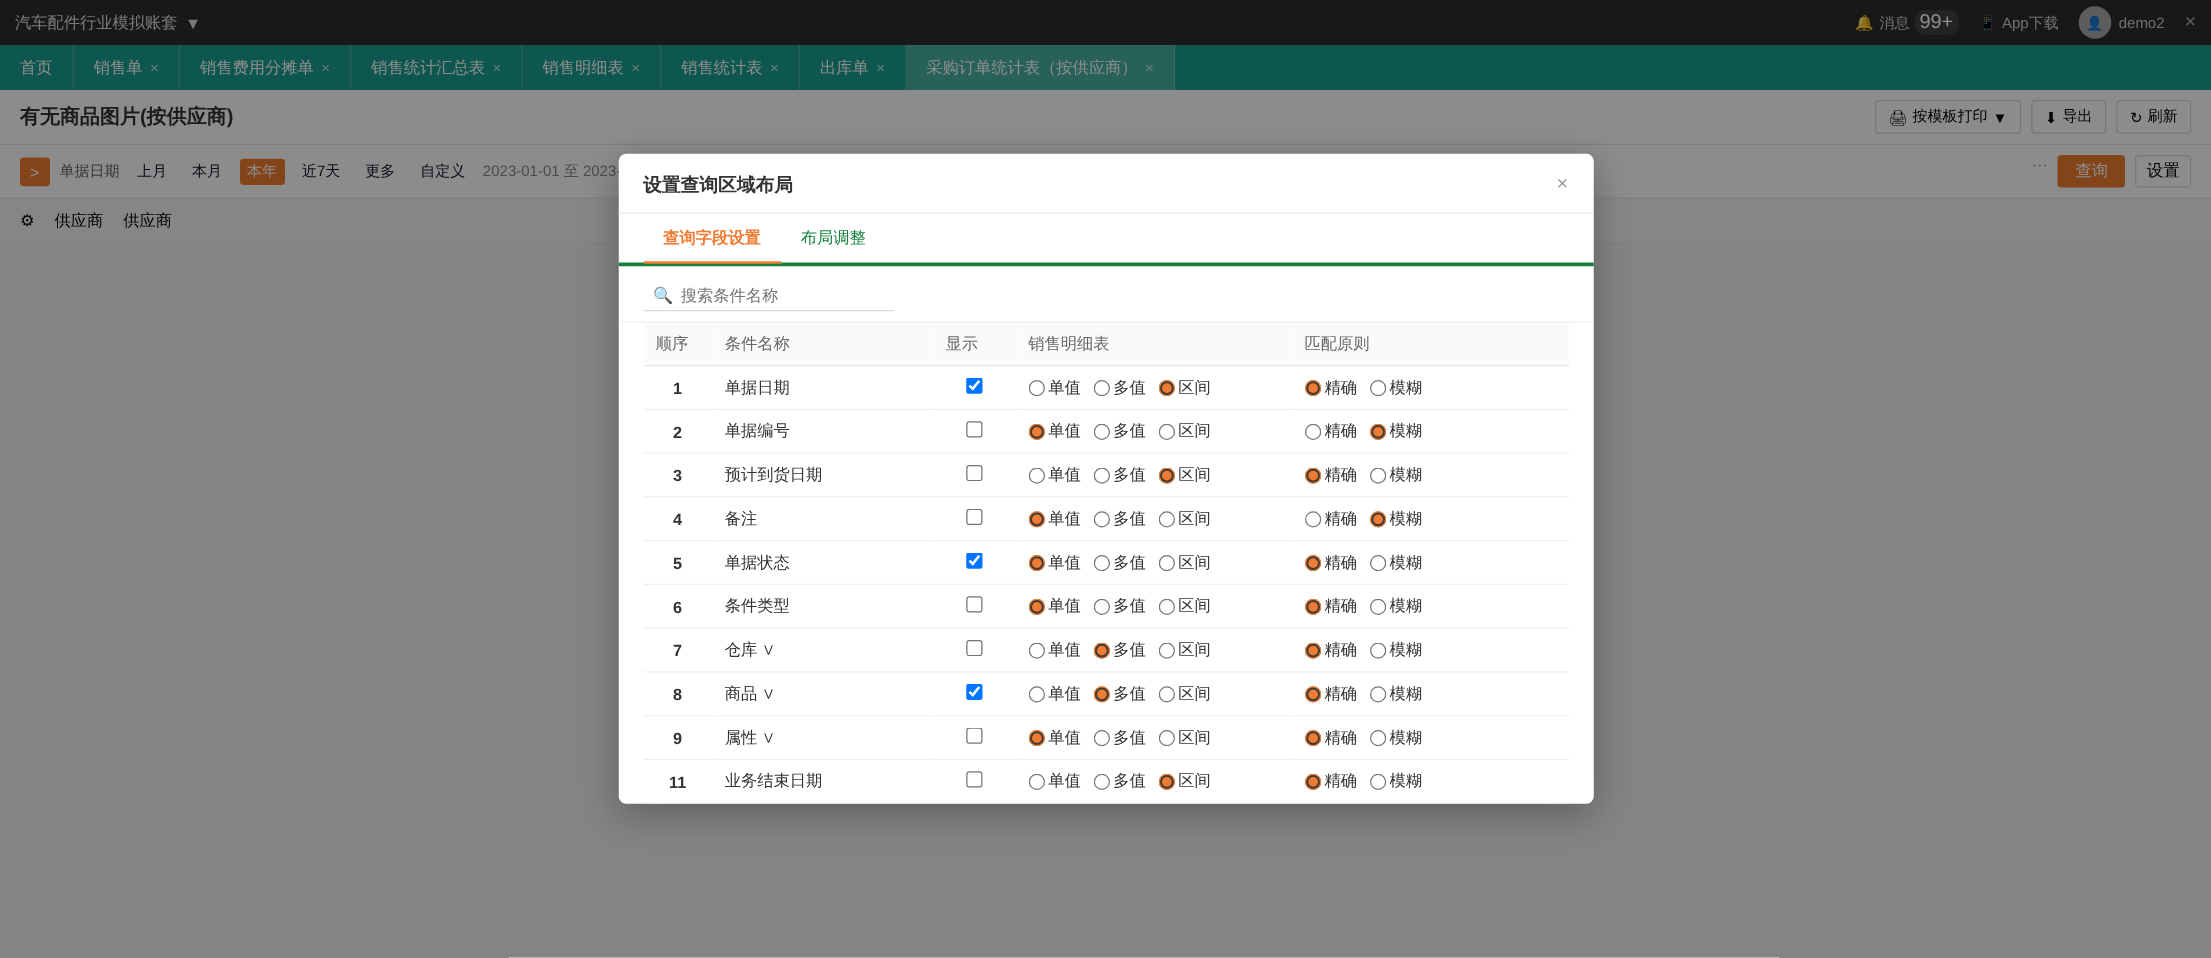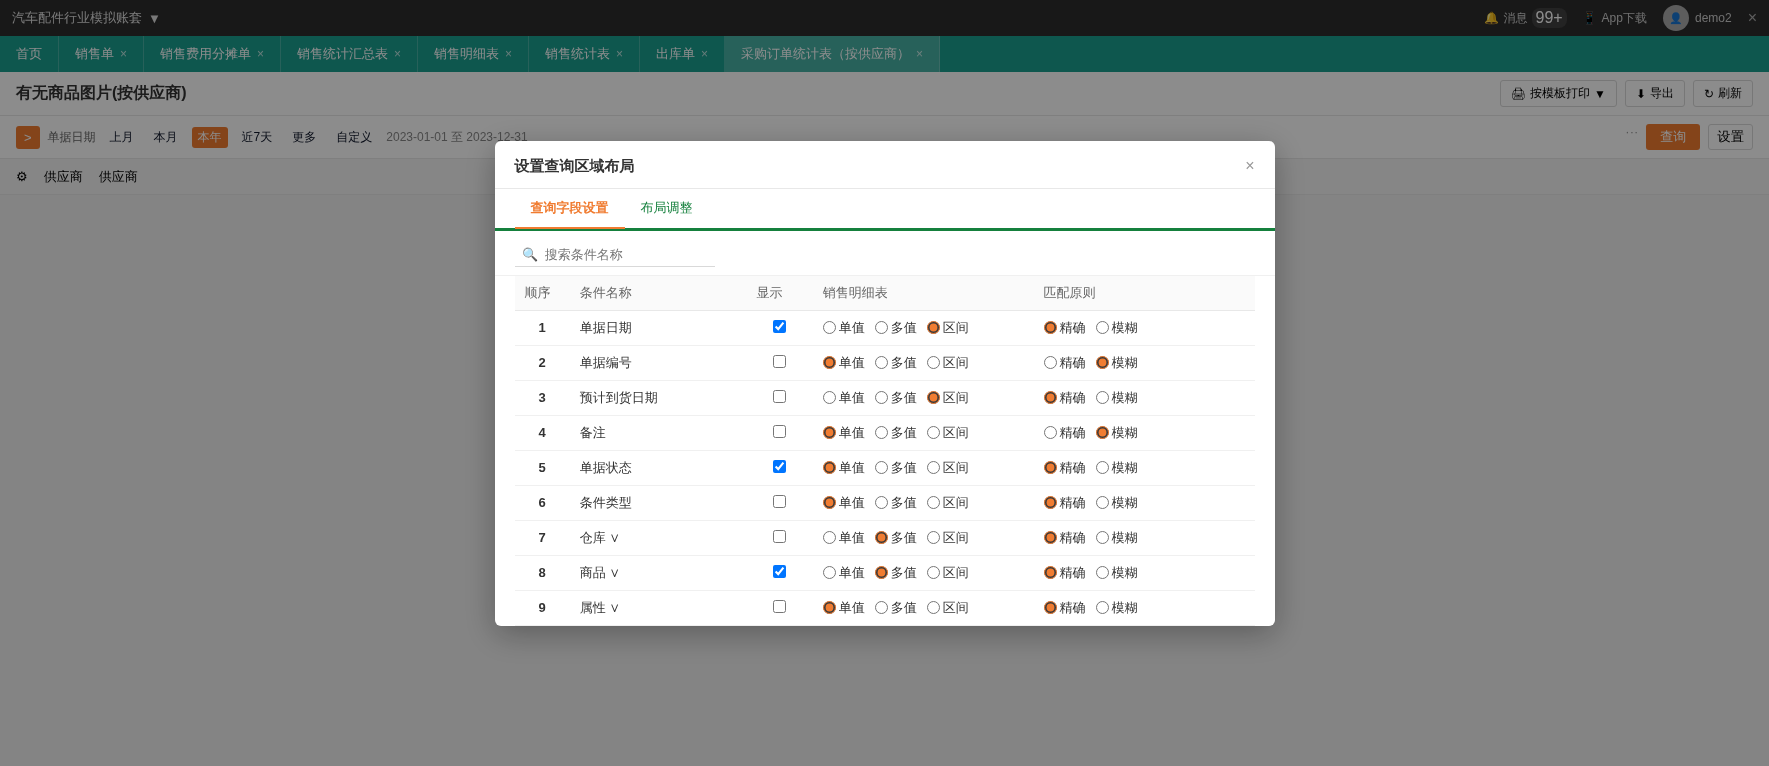--- a/index.html
+++ b/index.html
@@ -543,18 +543,36 @@
                   <label class="radio-item"><input type="radio" name="type_8" style="">区间</label>
                 </div>
               </td>
               <td class="col-match">
                 <div class="radio-group">
                   <label class="radio-item"><input type="radio" name="match_8" checked="" style="">精确</label>
                   <label class="radio-item"><input type="radio" name="match_8" style="">模糊</label>
                 </div>
               </td>
             </tr>
+            <tr>
+              <td class="col-order order-num">11</td>
+              <td class="col-name">业务结束日期</td>
+              <td class="col-display"><input type="checkbox" style=""></td>
+              <td class="col-type">
+                <div class="radio-group">
+                  <label class="radio-item"><input type="radio" name="type_10" style="">单值</label>
+                  <label class="radio-item"><input type="radio" name="type_10" style="">多值</label>
+                  <label class="radio-item"><input type="radio" name="type_10" checked="" style="">区间</label>
+                </div>
+              </td>
+              <td class="col-match">
+                <div class="radio-group">
+                  <label class="radio-item"><input type="radio" name="match_10" checked="" style="">精确</label>
+                  <label class="radio-item"><input type="radio" name="match_10" style="">模糊</label>
+                </div>
+              </td>
+            </tr>
           </tbody>
       </table>
     </div>
 
   </div>
 </div>
 
 </body></html>

